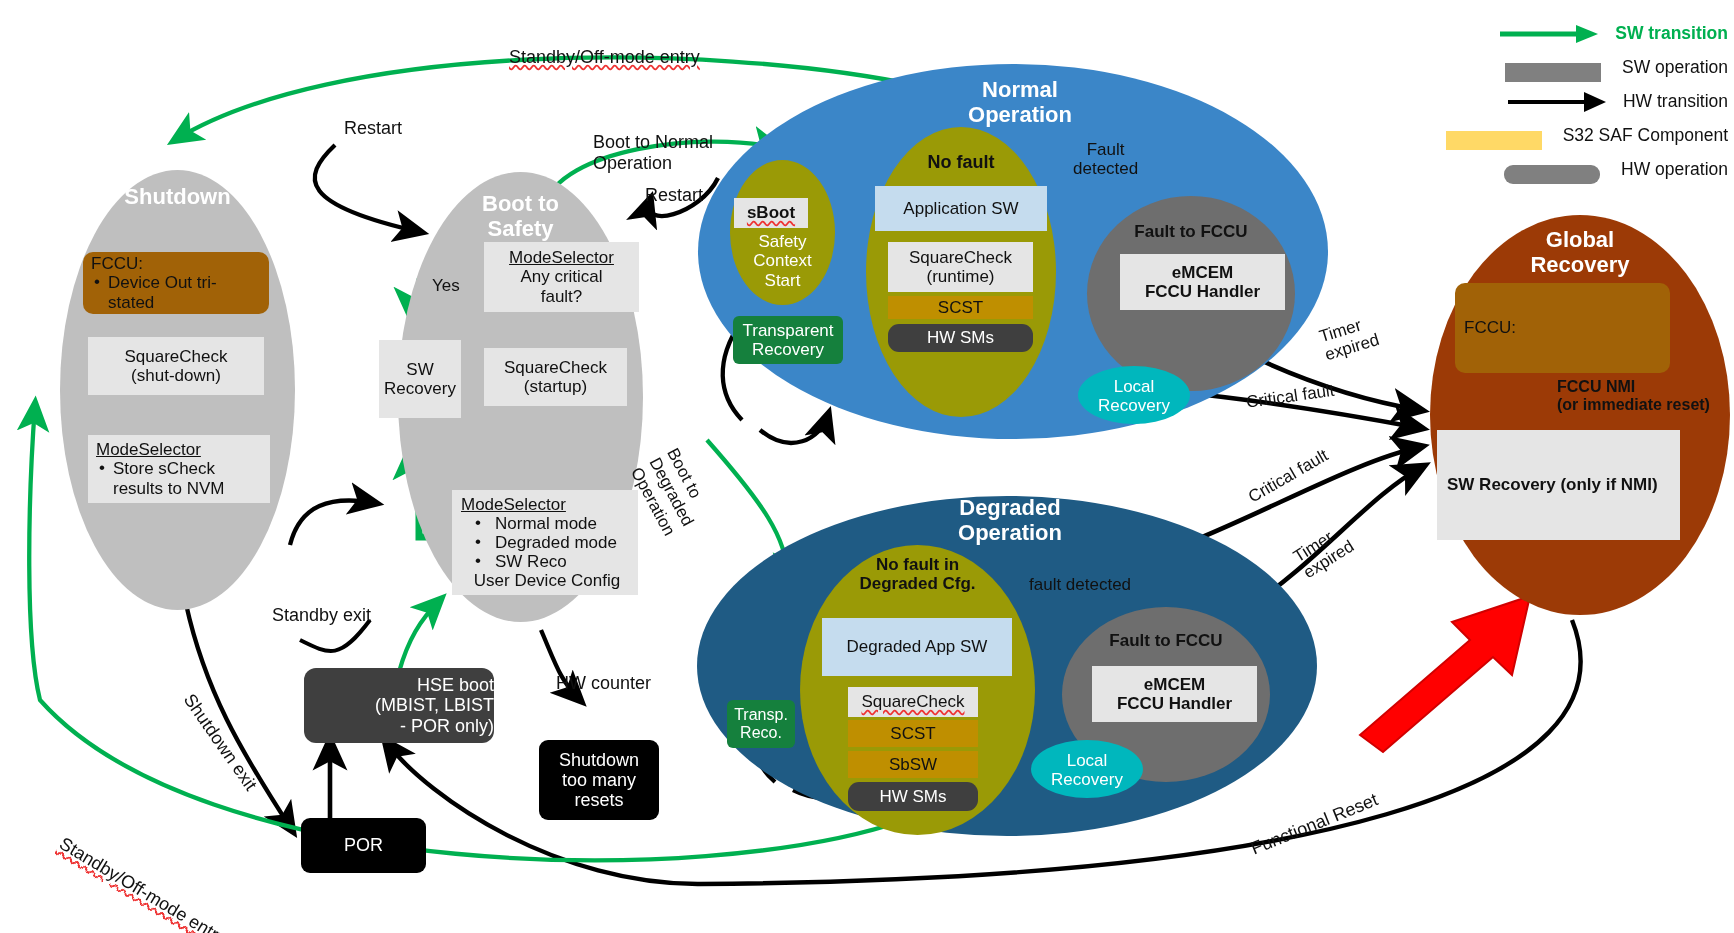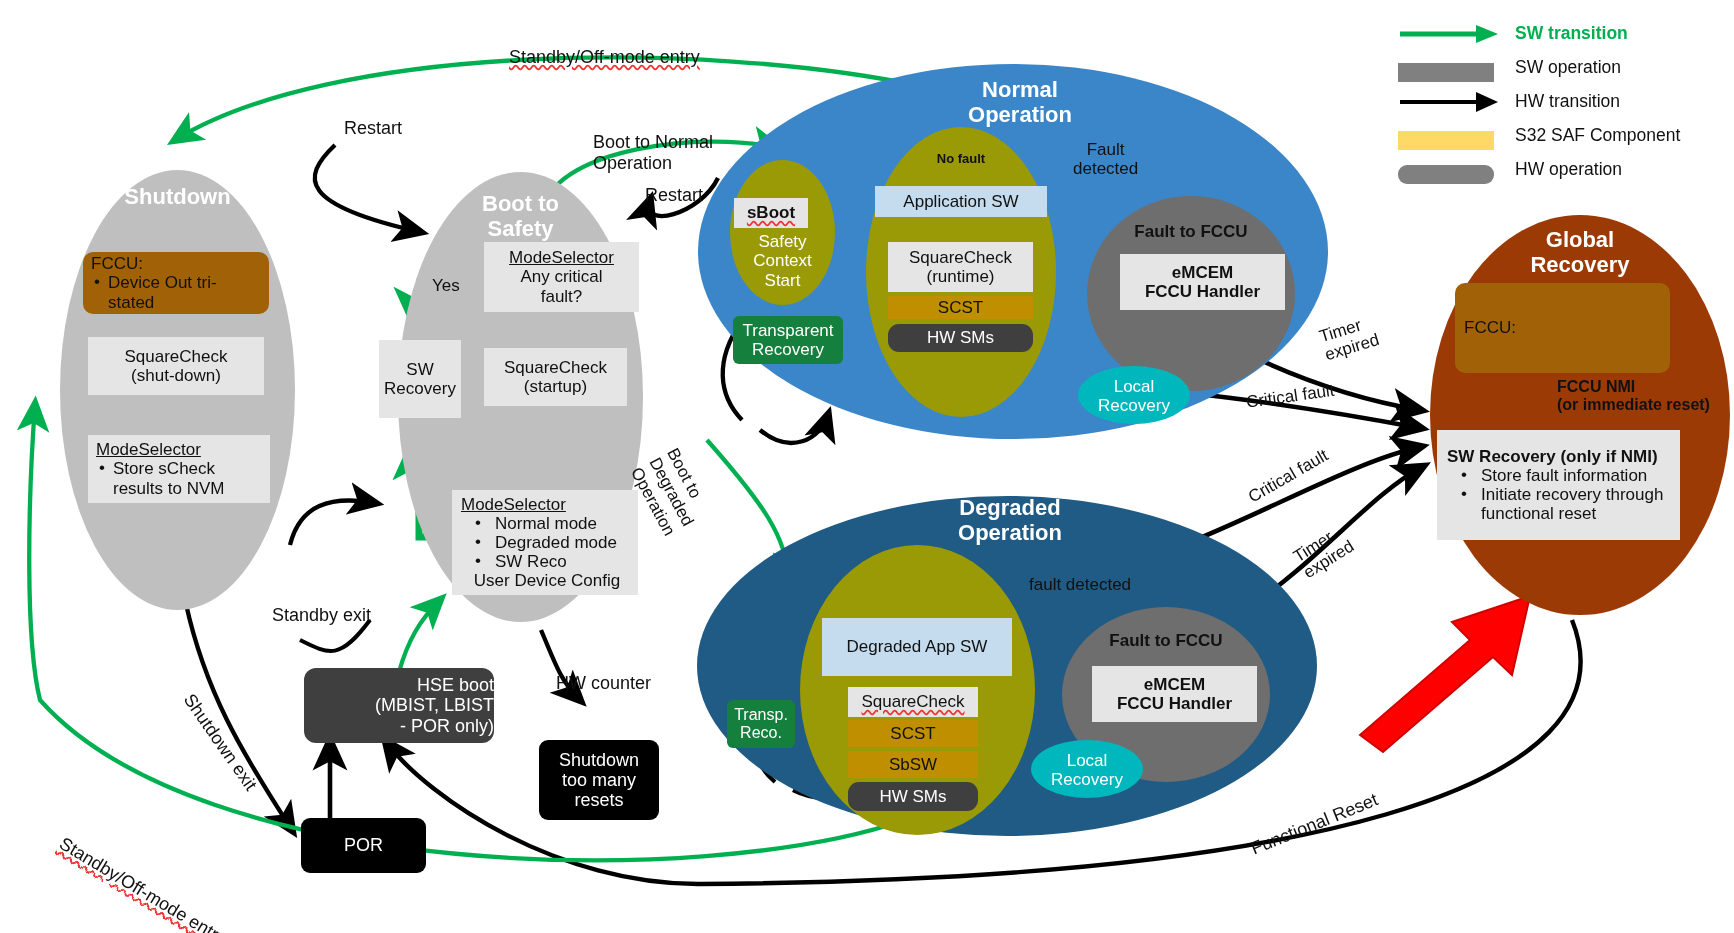--- a/index.html
+++ b/index.html
@@ -31,21 +31,21 @@
   ul.b li{position:relative;padding-left:17px;}
   ul.b li:before{content:"\2022";position:absolute;left:3px;top:-1px;}
   ul.bi li{padding-left:34px;}
   ul.bi li:before{left:14px;}
 
   
   .lbl{position:absolute;color:#111;white-space:pre;line-height:1.14;}
 
   
   #legend{position:absolute;left:1398px;top:18px;width:330px;}
-  .lgrow{display:flex;align-items:center;height:30px;margin-bottom:4px;}
+  .lgrow{display:flex;align-items:center;height:30px;margin-bottom:4px;justify-content:flex-end;}
   .lgkey{width:105px;flex:0 0 105px;position:relative;height:30px;}
   .lgtxt{font-size:17.5px;color:#111;padding-left:12px;}
   .swbar{position:absolute;left:0;top:11px;width:96px;height:19px;background:#808080;}
   .safbar{position:absolute;left:0;top:11px;width:96px;height:19px;background:#ffd966;}
   .hwbar{position:absolute;left:0;top:11px;width:96px;height:19px;background:#808080;border-radius:9px;}
 </style>
 </head>
 <body>
 
 <div id="stage">
@@ -186,22 +186,22 @@
       <span class="wavy">sBoot</span>
     </div>
   <div class="lbl" style="left:730px;top:232px;width:105px;text-align:center;color:#fff;font-size:17px;white-space:pre;">Safety
 Context
 Start</div>
 
   <div class="bx teal" style="left:733px;top:316px;width:110px;height:48px;font-size:17px;white-space:pre;">Transparent
 Recovery</div>
 
   <div class="ell" style="left:866px;top:127px;width:190px;height:290px;background:#9a9a06;"></div>
-  <div class="lbl bold" style="left:866px;top:152px;width:190px;text-align:center;font-size:13px;">No fault</div>
-  <div class="bx lightblue" style="left:875px;top:186px;width:172px;height:31px;font-size:17px;">Application SW</div>
+  <div class="lbl bold" style="left:866px;top:152px;width:190px;text-align:center;font-size:18px;">No fault</div>
+  <div class="bx lightblue" style="left:875px;top:186px;width:172px;height:45px;font-size:17px;">Application SW</div>
   <div class="bx yellow" style="left:888px;top:242px;width:145px;height:50px;font-size:17px;white-space:pre;">SquareCheck
 (runtime)</div>
   <div class="bx scst" style="left:888px;top:296px;width:145px;height:23px;font-size:17px;">SCST</div>
   <div class="bx hwsms" style="left:888px;top:324px;width:145px;height:28px;font-size:17px;">HW SMs</div>
 
   <div class="ell" style="left:1087px;top:196px;width:208px;height:195px;background:#6e6e6e;"></div>
   <div class="lbl bold" style="left:1087px;top:222px;width:208px;text-align:center;font-size:17px;">Fault to FCCU</div>
   <div class="bx yellow" style="left:1120px;top:254px;width:165px;height:56px;font-size:17px;white-space:pre;font-weight:bold;">
     <span class="bold" style="white-space:pre;">eMCEM
 FCCU Handler</span>
@@ -215,20 +215,22 @@
 detected</div>
 
   <div class="ell" style="left:697px;top:496px;width:620px;height:340px;background:#1f5b84;"></div>
   <div class="ell-title" style="left:910px;top:496px;width:200px;font-size:22px;white-space:pre;">Degraded
 Operation</div>
 
   <div class="bx teal" style="left:727px;top:700px;width:68px;height:48px;font-size:16px;white-space:pre;">Transp.
 Reco.</div>
 
   <div class="ell" style="left:800px;top:545px;width:235px;height:290px;background:#9a9a06;"></div>
+  <div class="lbl bold" style="left:800px;top:555px;width:235px;text-align:center;font-size:17px;white-space:pre;">No fault in
+Degraded Cfg.</div>
   <div class="bx lightblue" style="left:822px;top:618px;width:190px;height:58px;font-size:17px;">Degraded App SW</div>
   <div class="bx yellow" style="left:848px;top:687px;width:130px;height:30px;font-size:17px;">
     <span class="wavy">SquareCheck</span>
   </div>
   <div class="bx scst" style="left:848px;top:720px;width:130px;height:27px;font-size:17px;">SCST</div>
   <div class="bx scst" style="left:848px;top:751px;width:130px;height:27px;font-size:17px;">SbSW</div>
   <div class="bx hwsms" style="left:848px;top:782px;width:130px;height:29px;font-size:17px;">HW SMs</div>
 
   <div class="ell" style="left:1062px;top:607px;width:208px;height:175px;background:#6e6e6e;"></div>
   <div class="lbl bold" style="left:1062px;top:631px;width:208px;text-align:center;font-size:17px;">Fault to FCCU</div>
@@ -249,25 +251,20 @@
 
   <div class="bx salmon left" style="left:1455px;top:283px;width:215px;height:90px;font-size:17px;padding:5px 9px;">
     <div>FCCU:</div>
   </div>
 
   <div class="lbl bold" style="left:1557px;top:378px;font-size:16px;white-space:pre;">FCCU NMI
 (or immediate reset)</div>
 
   <div class="bx yellow left" style="left:1437px;top:430px;width:243px;height:110px;font-size:17px;padding:8px 10px;">
     <div class="bold">SW Recovery (only if NMI)</div>
-    <ul class="b bi">
-      <li>Store fault information</li>
-      <li style="white-space:pre;">Initiate recovery through
-functional reset</li>
-    </ul>
   </div>
 
   <div class="bx darkgray" style="left:304px;top:668px;width:190px;height:75px;font-size:18px;white-space:pre;text-align:right;">HSE boot
 (MBIST, LBIST
 - POR only)</div>
   <div class="bx black" style="left:301px;top:818px;width:125px;height:55px;font-size:18px;">POR</div>
   <div class="bx black" style="left:539px;top:740px;width:120px;height:80px;font-size:18px;white-space:pre;">Shutdown
 too many
 resets</div>
 

